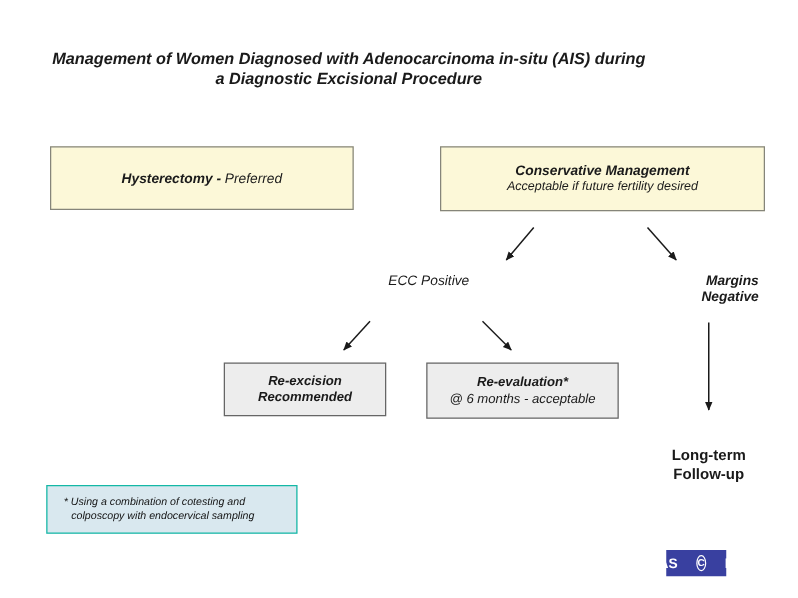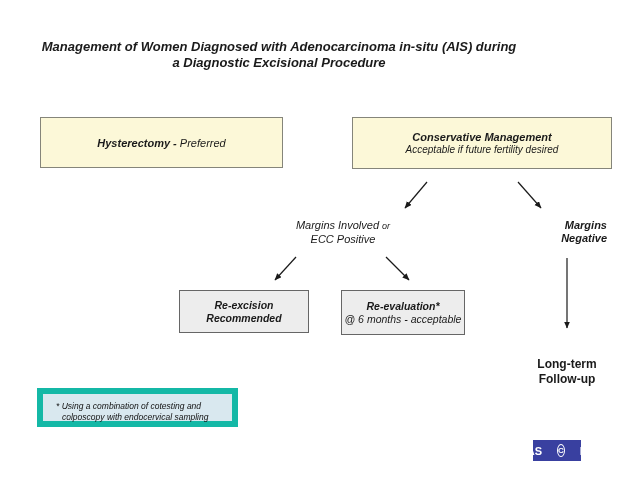--- a/index.html
+++ b/index.html
@@ -23,35 +23,35 @@
 
   .hysterectomy { left:40px; top:117px; width:243px; height:51px; font-size:11px; font-style:italic; }
   .hysterectomy b { font-style:italic; }
 
   .conservative { left:352px; top:117px; width:260px; height:52px; font-style:italic; }
   .conservative .t1 { font-size:11px; font-weight:bold; line-height:13px; }
   .conservative .t2 { font-size:10px; line-height:12px; }
 
   .reexcision  { left:179px; top:290px; width:130px; height:43px;
                  font-size:10.5px; font-weight:bold; font-style:italic; line-height:13px; }
-  .reevaluation{ left:341px; top:290px; width:124px; height:45px; font-style:italic; }
+  .reevaluation{ left:341px; top:290px; width:154px; height:45px; font-style:italic; }
   .reevaluation .t1 { font-size:10.5px; font-weight:bold; line-height:13px; }
   .reevaluation .t2 { font-size:10.5px; line-height:13px; }
 
   .margins-involved { left:273px; top:219px; width:140px; text-align:center;
                       font-size:11px; font-style:italic; line-height:13px; }
   .margins-involved .small { font-size:9px; }
   .margins-negative { left:527px; top:219px; width:80px; text-align:right;
                       font-size:11px; font-style:italic; font-weight:bold; line-height:13px; }
   .long-term { left:527px; top:357px; width:80px; text-align:center;
                font-size:12px; font-weight:bold; line-height:15px; }
 
   .footnote {
     left:37px; top:388px; width:201px; height:39px; box-sizing:border-box;
-    background:#D9E8EF; border:6px solid #14b8a6;
+    background:#D9E8EF; border:1px solid #14b8a6;
     font-size:8.5px; font-style:italic; line-height:11px;
     padding:7px 0 0 13px; color:#111;
   }
   .footnote .ln2 { margin-left:6px; }
 
   .copyright {
     left:168px; top:445px; width:372px; text-align:center; white-space:nowrap;
     font-size:8.5px; font-style:italic; letter-spacing:-0.25px; color:#3A3ABF;
   }
 
@@ -97,24 +97,20 @@
       <span>Preferred</span>
     </span>
   </div>
 
   <div class="abs node yellow conservative">
     <div class="t1">Conservative Management</div>
     <div class="t2">Acceptable if future fertility desired</div>
   </div>
 
   <div class="abs margins-involved">
-    <div>
-      <span>Margins Involved</span>
-      <span class="small">or</span>
-    </div>
     <div>ECC Positive</div>
   </div>
 
   <div class="abs margins-negative">
     <div>Margins</div>
     <div>Negative</div>
   </div>
 
   <div class="abs node gray reexcision">
     <div>Re-excision</div>

